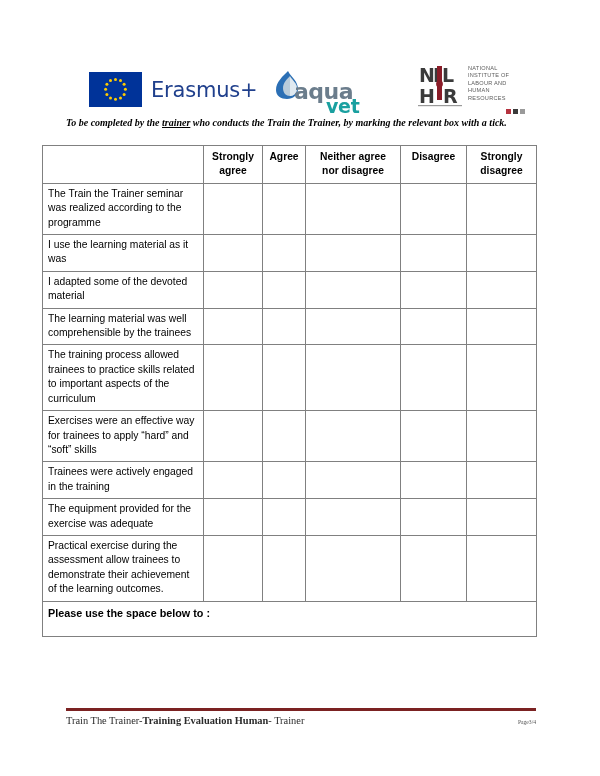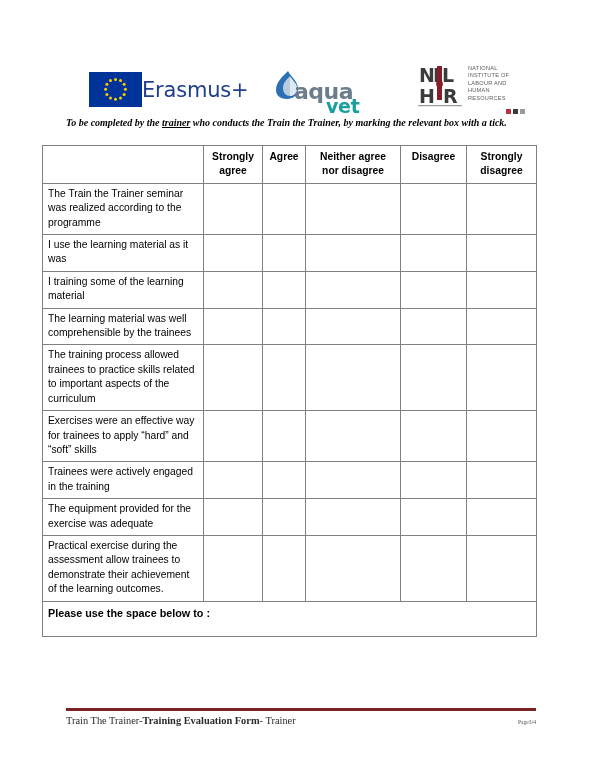--- a/index.html
+++ b/index.html
@@ -35,20 +35,21 @@
   }
   .eu-flag {
     width: 53px;
     height: 35px;
     background: #003399;
     position: relative;
     flex: 0 0 auto;
   }
   .eu-flag svg { display: block; }
   .erasmus-word {
+    margin-left: 9px;
     font-size: 21px;
     color: #1f3f8c;
     letter-spacing: -0.2px;
     font-family: "DejaVu Sans", sans-serif;
     white-space: nowrap;
   }
 
   
   .aquavet {
     position: absolute;
@@ -290,21 +291,21 @@
       </tr>
       <tr>
         <td class="q-cell">I use the learning material as it was</td>
         <td class="opt-cell"></td>
         <td class="opt-cell"></td>
         <td class="opt-cell"></td>
         <td class="opt-cell"></td>
         <td class="opt-cell"></td>
       </tr>
       <tr>
-        <td class="q-cell">I training some of the learning material</td>
+        <td class="q-cell">I adapted some of the devoted material</td>
         <td class="opt-cell"></td>
         <td class="opt-cell"></td>
         <td class="opt-cell"></td>
         <td class="opt-cell"></td>
         <td class="opt-cell"></td>
       </tr>
       <tr>
         <td class="q-cell">The learning material was well comprehensible by the trainees</td>
         <td class="opt-cell"></td>
         <td class="opt-cell"></td>
@@ -356,16 +357,16 @@
   <tfoot>
     <tr class="note-row">
       <td colspan="6">Please use the space below to :</td>
     </tr>
   </tfoot>
 </table>
 
 <div class="footer">
   <div class="footer-rule"></div>
   <div class="footer-row">
-    <div class="footer-text"><span>Train The Trainer-</span><b>Training Evaluation Form</b><span>- Trainer</span></div>
+    <div class="footer-text"><span>Train The Trainer-</span><b>Training Evaluation Human</b><span>- Trainer</span></div>
     <div class="footer-page">Page3/4</div>
   </div>
 </div>
 
 </body></html>

